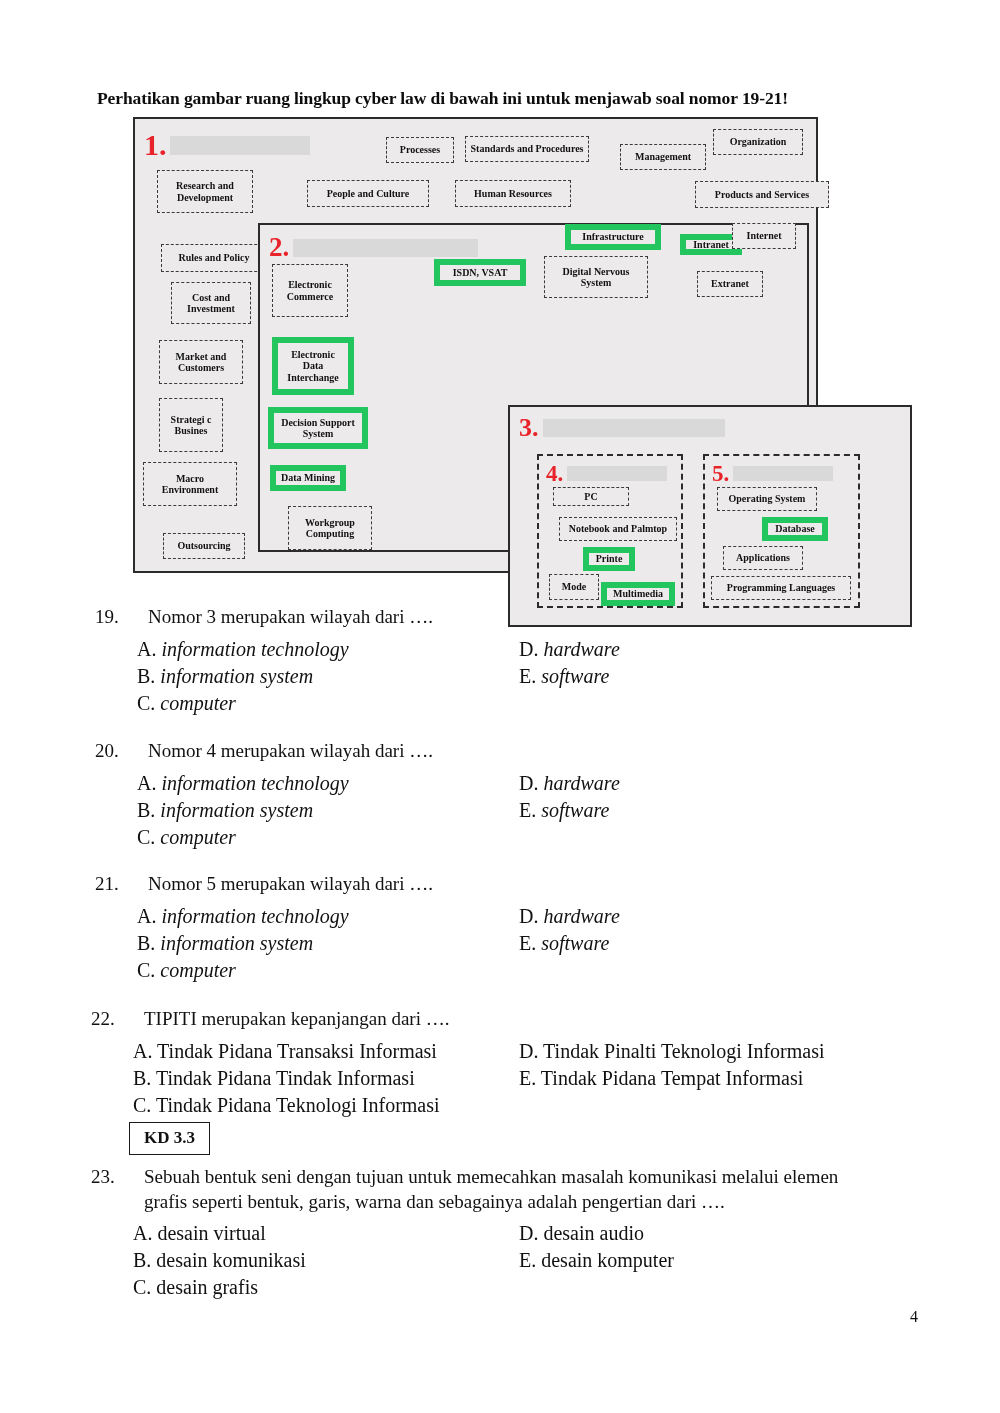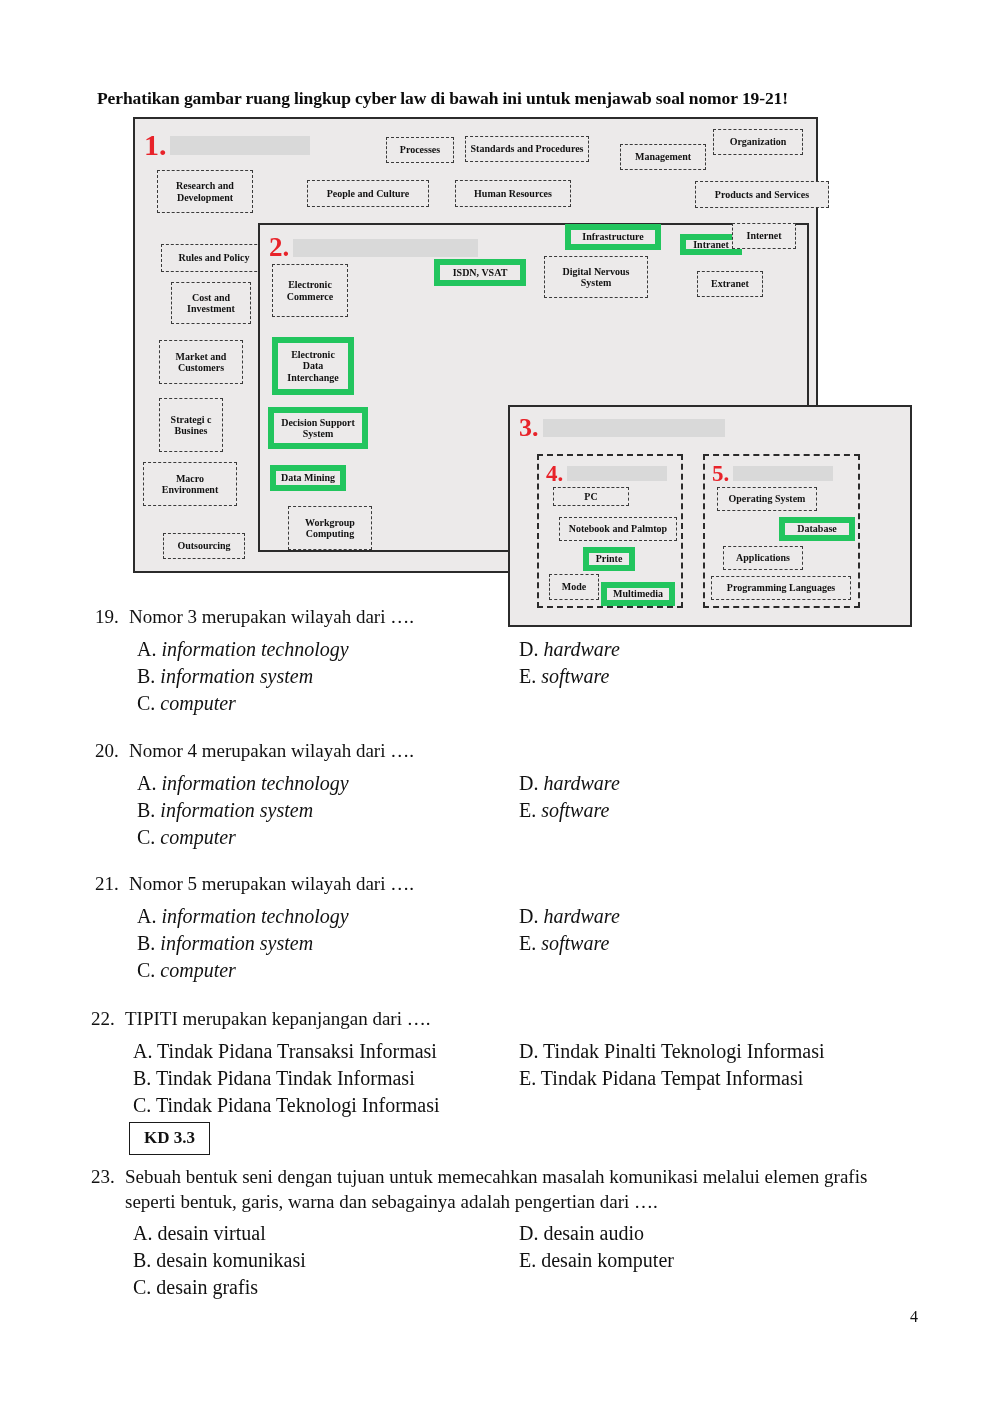--- a/index.html
+++ b/index.html
@@ -73,21 +73,21 @@
   }
   .node.solid{border:6px solid #22c55e;}
   .node.dash{border:1px dashed #3a3a3a;}
 
   
   .q{position:absolute;font-family:"Liberation Serif", serif;color:#111;}
   .q .stem{
     position:relative;font-size:19px;line-height:1.30;
   }
   .q .num-lbl{position:absolute;left:0;top:0;width:34px;}
-  .q .stem-txt{display:block;margin-left:34px;}
+  .q .stem-txt{display:block;margin-left:53px;}
   .opts{position:relative;margin-top:2px;}
   .opt{
     position:absolute;font-size:20px;line-height:1.30;white-space:nowrap;
   }
   .opt .lt{font-style:normal;}
   .opt .tx{font-style:italic;}
   .opt.plain .tx{font-style:normal;}
 
   .kd{
     position:absolute;
@@ -171,21 +171,21 @@
           <div class="node dash" style="left:10px;top:118px;width:50px;height:26px;">Mode</div>
           <div class="node solid" style="left:62px;top:126px;width:74px;height:24px;">Multimedia</div>
         </div>
 
         <div class="zone z5">
           <div class="numtag n5">
             <span class="num">5.</span>
             <span class="bar"></span>
           </div>
           <div class="node dash" style="left:12px;top:31px;width:100px;height:24px;">Operating System</div>
-          <div class="node solid" style="left:74px;top:61px;width:76px;height:24px;">Database</div>
+          <div class="node solid" style="left:57px;top:61px;width:66px;height:24px;">Database</div>
           <div class="node dash" style="left:18px;top:90px;width:80px;height:24px;">Applications</div>
           <div class="node dash" style="left:6px;top:120px;width:140px;height:24px;">Programming Languages</div>
         </div>
 
       </div>
     </div>
   </div>
 
   <div class="q" style="left:95px;top:605px;width:760px;">
     <div class="stem">

